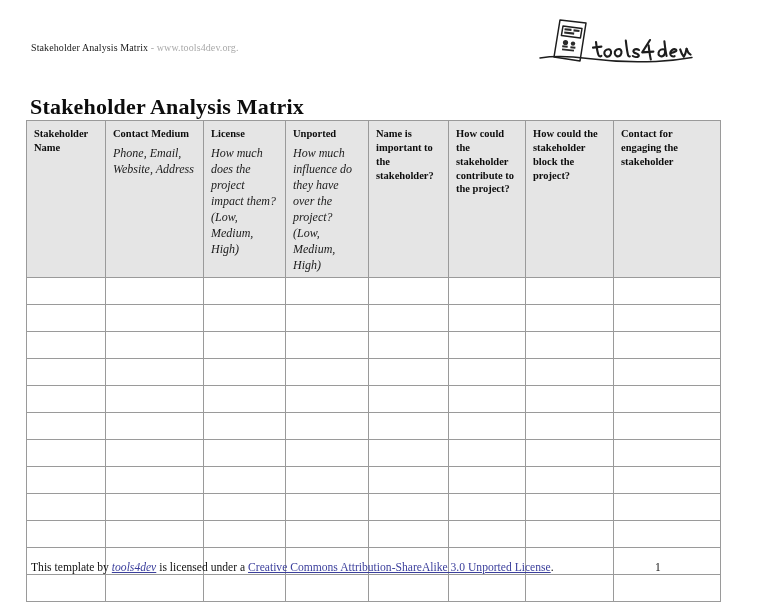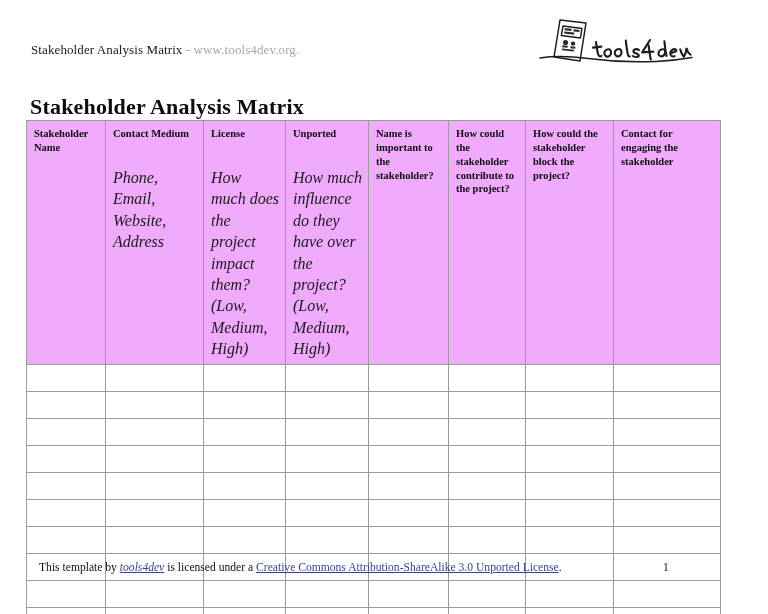--- a/index.html
+++ b/index.html
@@ -28,21 +28,21 @@
     left: 0;
     top: 0;
     width: 768px;
     height: 72px;
   }
 
   .running-head {
     position: absolute;
     left: 31px;
     top: 43px;
-    font-size: 13px;
+    font-size: 10px;
     letter-spacing: 0.1px;
     white-space: nowrap;
     line-height: 1;
   }
   .running-head .rh-main {
     color: #1a1a1a;
   }
   .running-head .rh-url {
     color: #a9a9a9;
   }
@@ -81,60 +81,60 @@
     border-collapse: collapse;
     table-layout: fixed;
   }
   .matrix th,
   .matrix td {
     border: 1px solid #9a9a9a;
     vertical-align: top;
     padding: 0;
   }
   .matrix thead th {
-    background: #f0abfc;
+    background: #e5e5e5;
     height: 107px;
     padding: 6px 6px 4px 7px;
     text-align: left;
   }
   .hdr-title {
     font-size: 10.5px;
     font-weight: bold;
     line-height: 1.32;
     color: #0d0d0d;
     display: block;
   }
   .hdr-sub {
-    font-size: 16px;
+    font-size: 12px;
     font-style: italic;
     font-weight: normal;
     line-height: 1.34;
     color: #1a1a1a;
     display: block;
-    margin-top: 26px;
+    margin-top: 4px;
   }
   .matrix tbody td {
     height: 26px;
     background: #ffffff;
   }
 
   
   col.c1 { width: 79px; }
   col.c2 { width: 98px; }
   col.c3 { width: 82px; }
   col.c4 { width: 83px; }
   col.c5 { width: 80px; }
   col.c6 { width: 77px; }
   col.c7 { width: 88px; }
   col.c8 { width: 107px; }
 
   
   .doc-footer {
     position: absolute;
-    left: 8px;
+    left: 0;
     top: 561px;
     width: 644px;
     height: 26px;
   }
   .footer-text {
     position: absolute;
     left: 31px;
     top: 0;
     font-size: 11.6px;
     line-height: 1.2;

